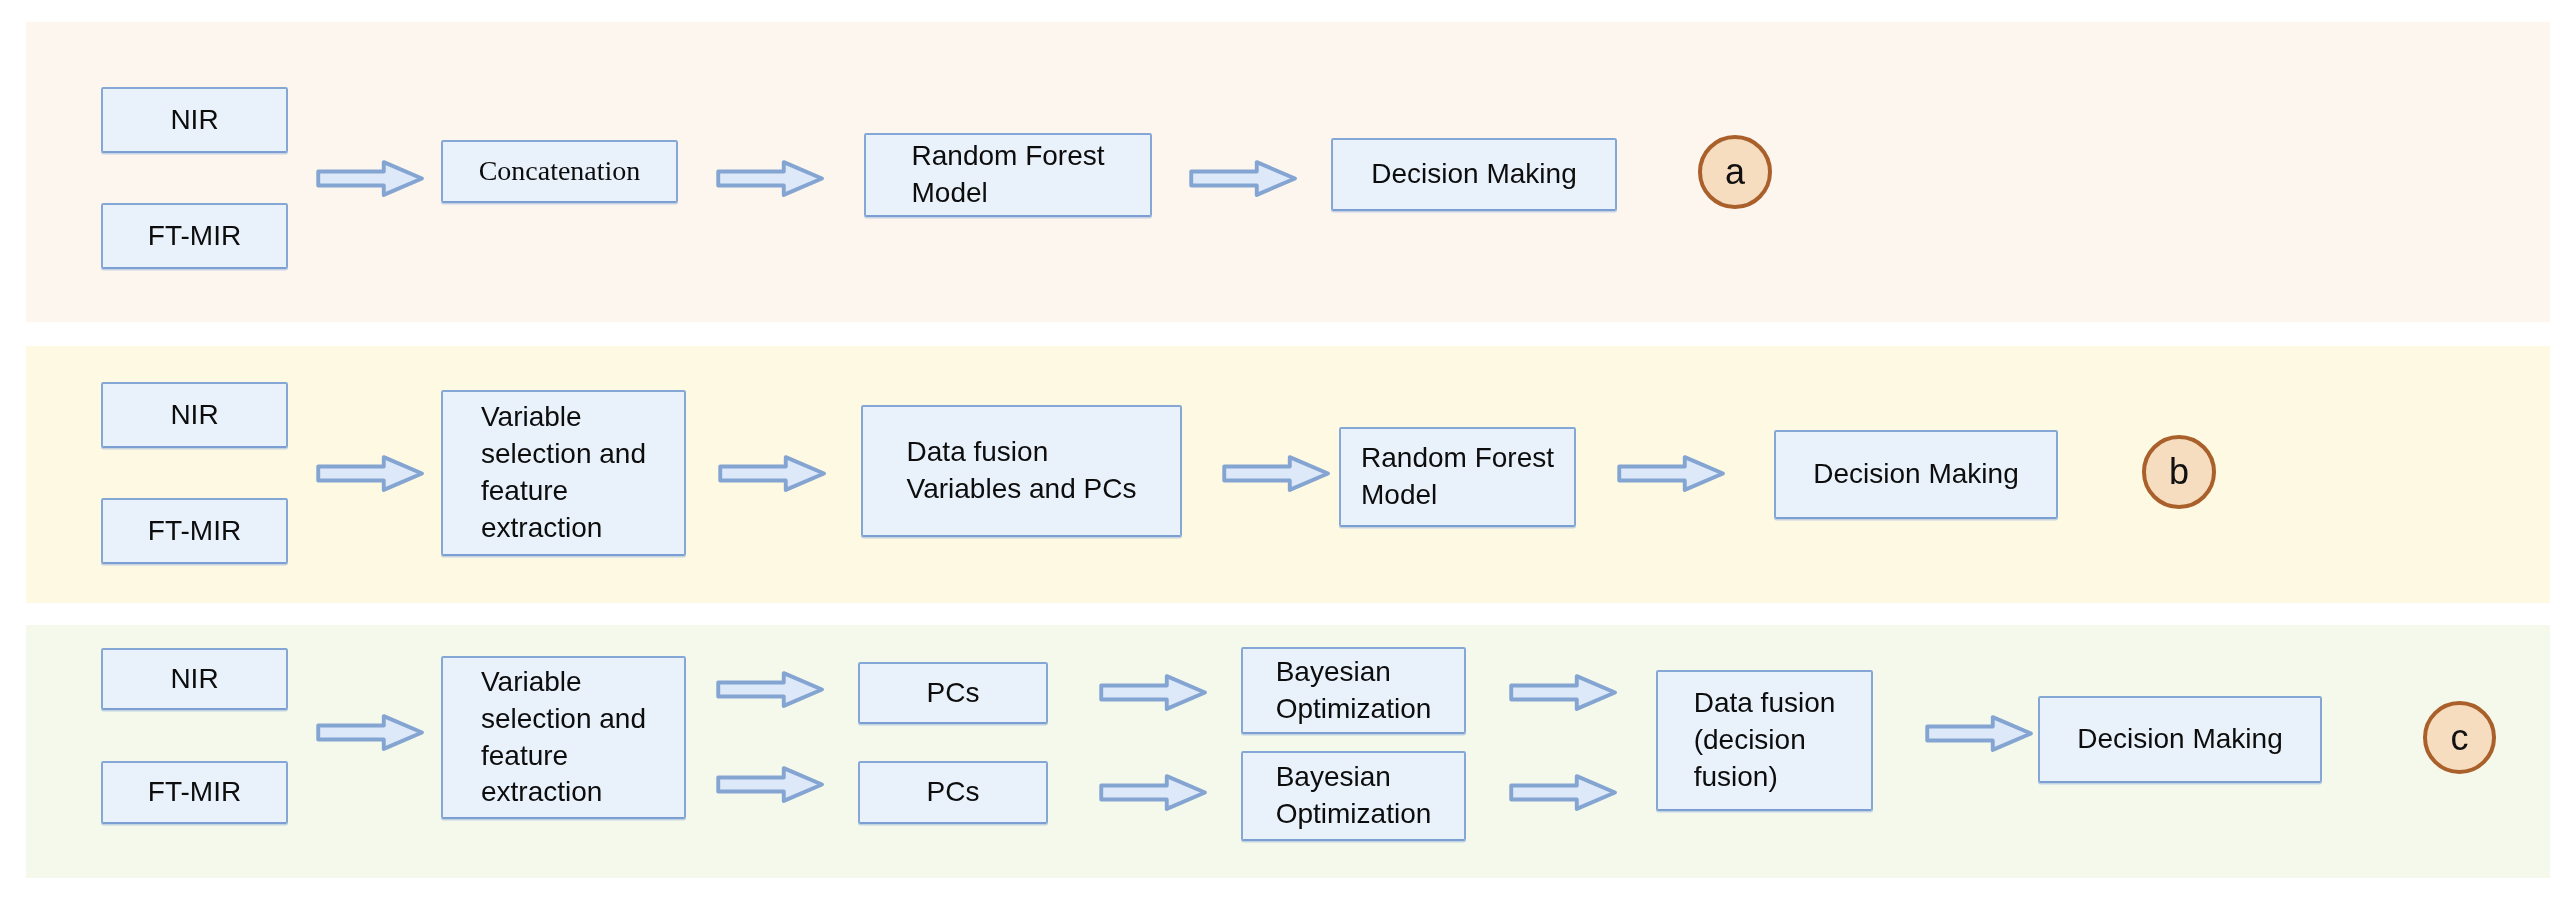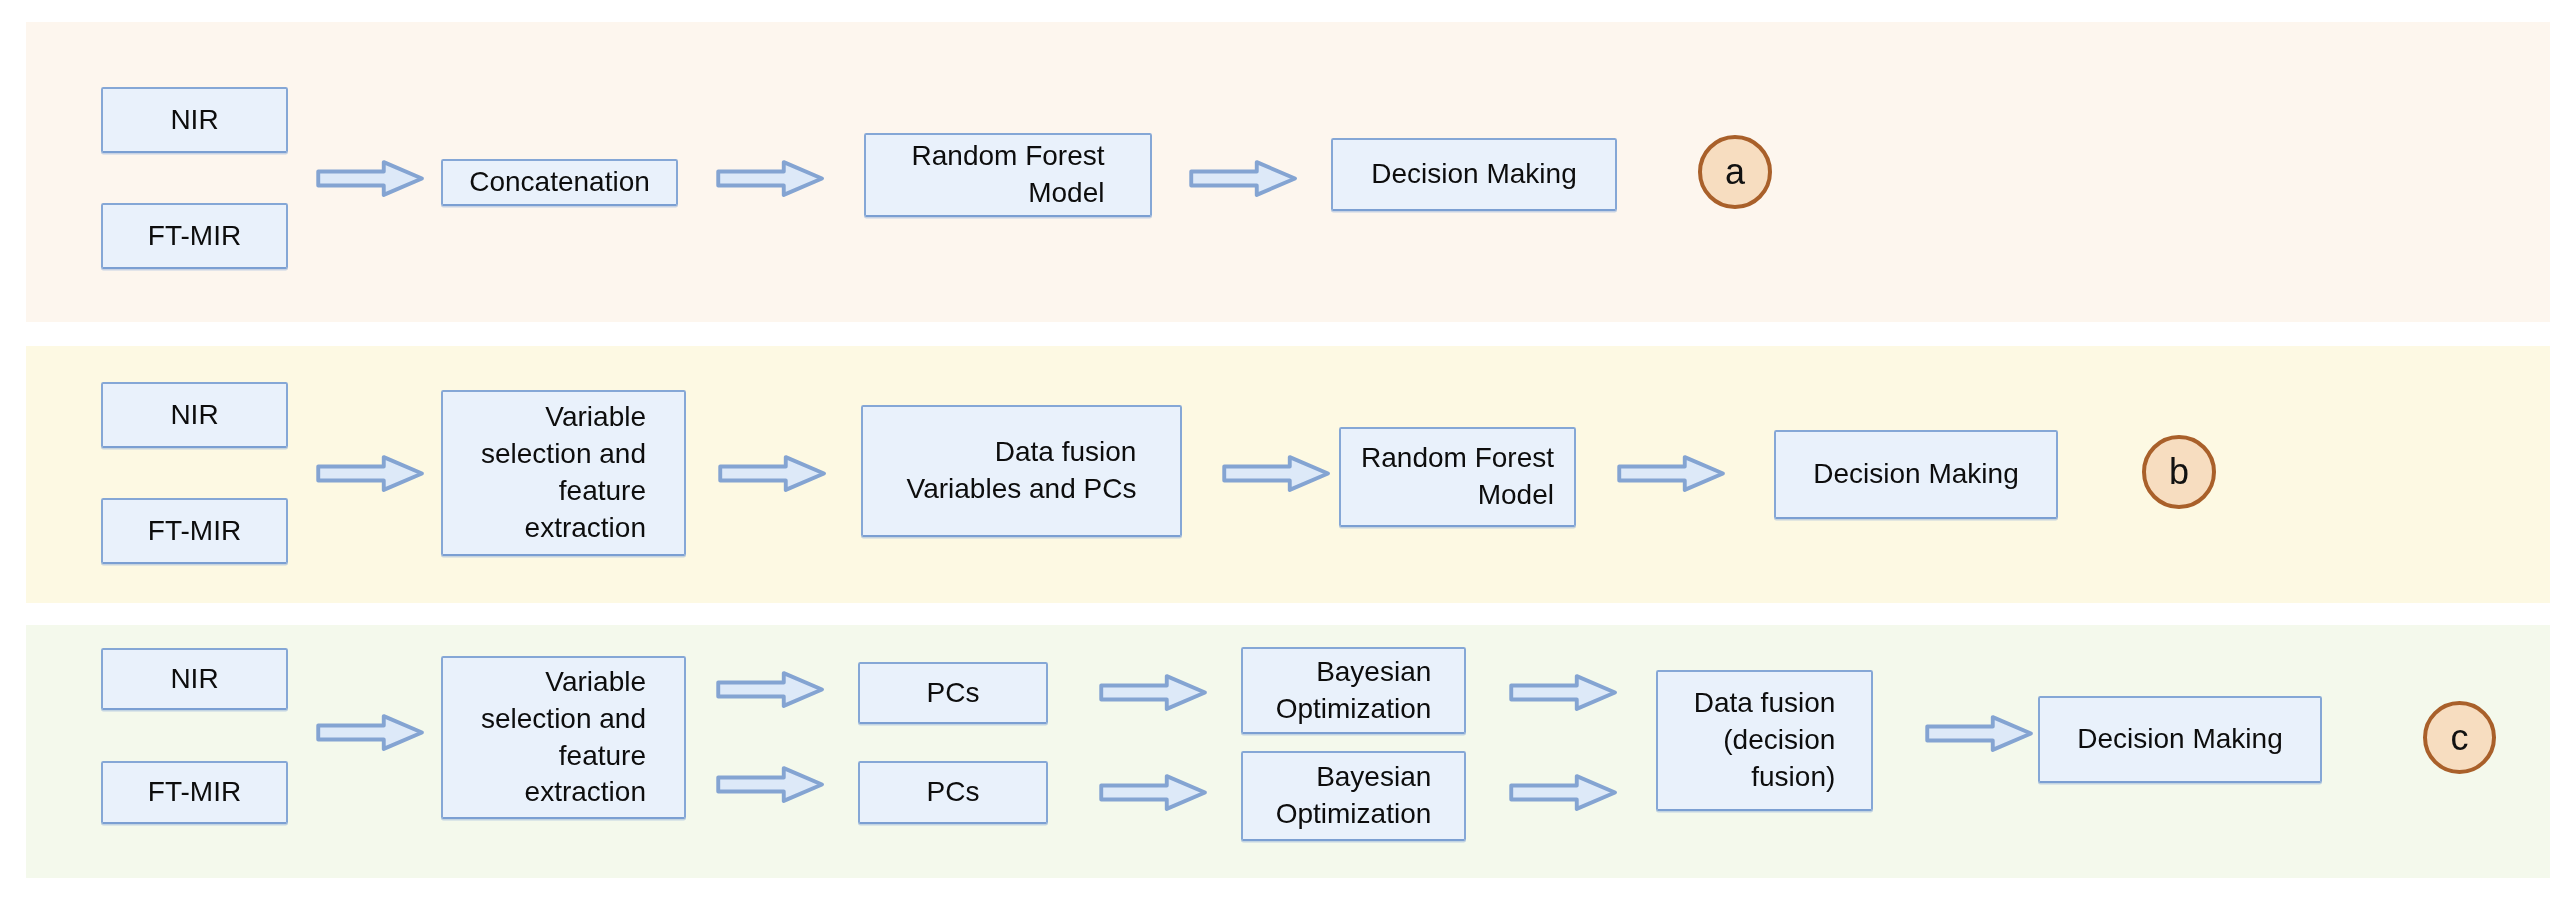--- a/index.html
+++ b/index.html
@@ -27,21 +27,21 @@
   .node {
     position: absolute;
     box-sizing: border-box;
     background: #E9F1FB;
     border: 2.4px solid #85A7D6;
     border-bottom-color: #7b9fd2;
     border-radius: 2.4px;
     display: flex;
     align-items: center;
     justify-content: center;
-    text-align: right;
+    text-align: left;
     color: #0d0d0d;
     font-size: 28px;
     line-height: 1.32;
     white-space: pre-line;
     box-shadow: 0 1.6px 0 rgba(133,167,214,0.45);
   }
   .arrow {
     position: absolute;
     width: 111px;
     height: 39px;
@@ -67,21 +67,21 @@
 <div id="canvas">
 
   <div class="panel panel-a">
     <div class="node" style="left:75px;  top:65px;  width:187px; height:66px;">NIR</div>
     <div class="node" style="left:75px;  top:181px; width:187px; height:66px;">FT-MIR</div>
 
     <svg class="arrow" style="left:289px; top:137px;" viewBox="0 0 140 50">
       <path d="M3 16 L87 16 L87 4 L136 25 L87 46 L87 34 L3 34 Z" fill="#DDE9F8" stroke="#84A4D2" stroke-width="5" stroke-linejoin="round"></path>
     </svg>
 
-    <div class="node" style="left:415px; top:137px; width:237px; height:47px;">Concatenation</div>
+    <div class="node" style="left:415px; top:118px; width:237px; height:63px;font-family:Liberation Serif, serif;">Concatenation</div>
 
     <svg class="arrow" style="left:689px; top:137px;" viewBox="0 0 140 50">
       <path d="M3 16 L87 16 L87 4 L136 25 L87 46 L87 34 L3 34 Z" fill="#DDE9F8" stroke="#84A4D2" stroke-width="5" stroke-linejoin="round"></path>
     </svg>
 
     <div class="node" style="left:838px; top:111px; width:288px; height:84px;">Random Forest
 Model</div>
 
     <svg class="arrow" style="left:1162px; top:137px;" viewBox="0 0 140 50">
       <path d="M3 16 L87 16 L87 4 L136 25 L87 46 L87 34 L3 34 Z" fill="#DDE9F8" stroke="#84A4D2" stroke-width="5" stroke-linejoin="round"></path>

